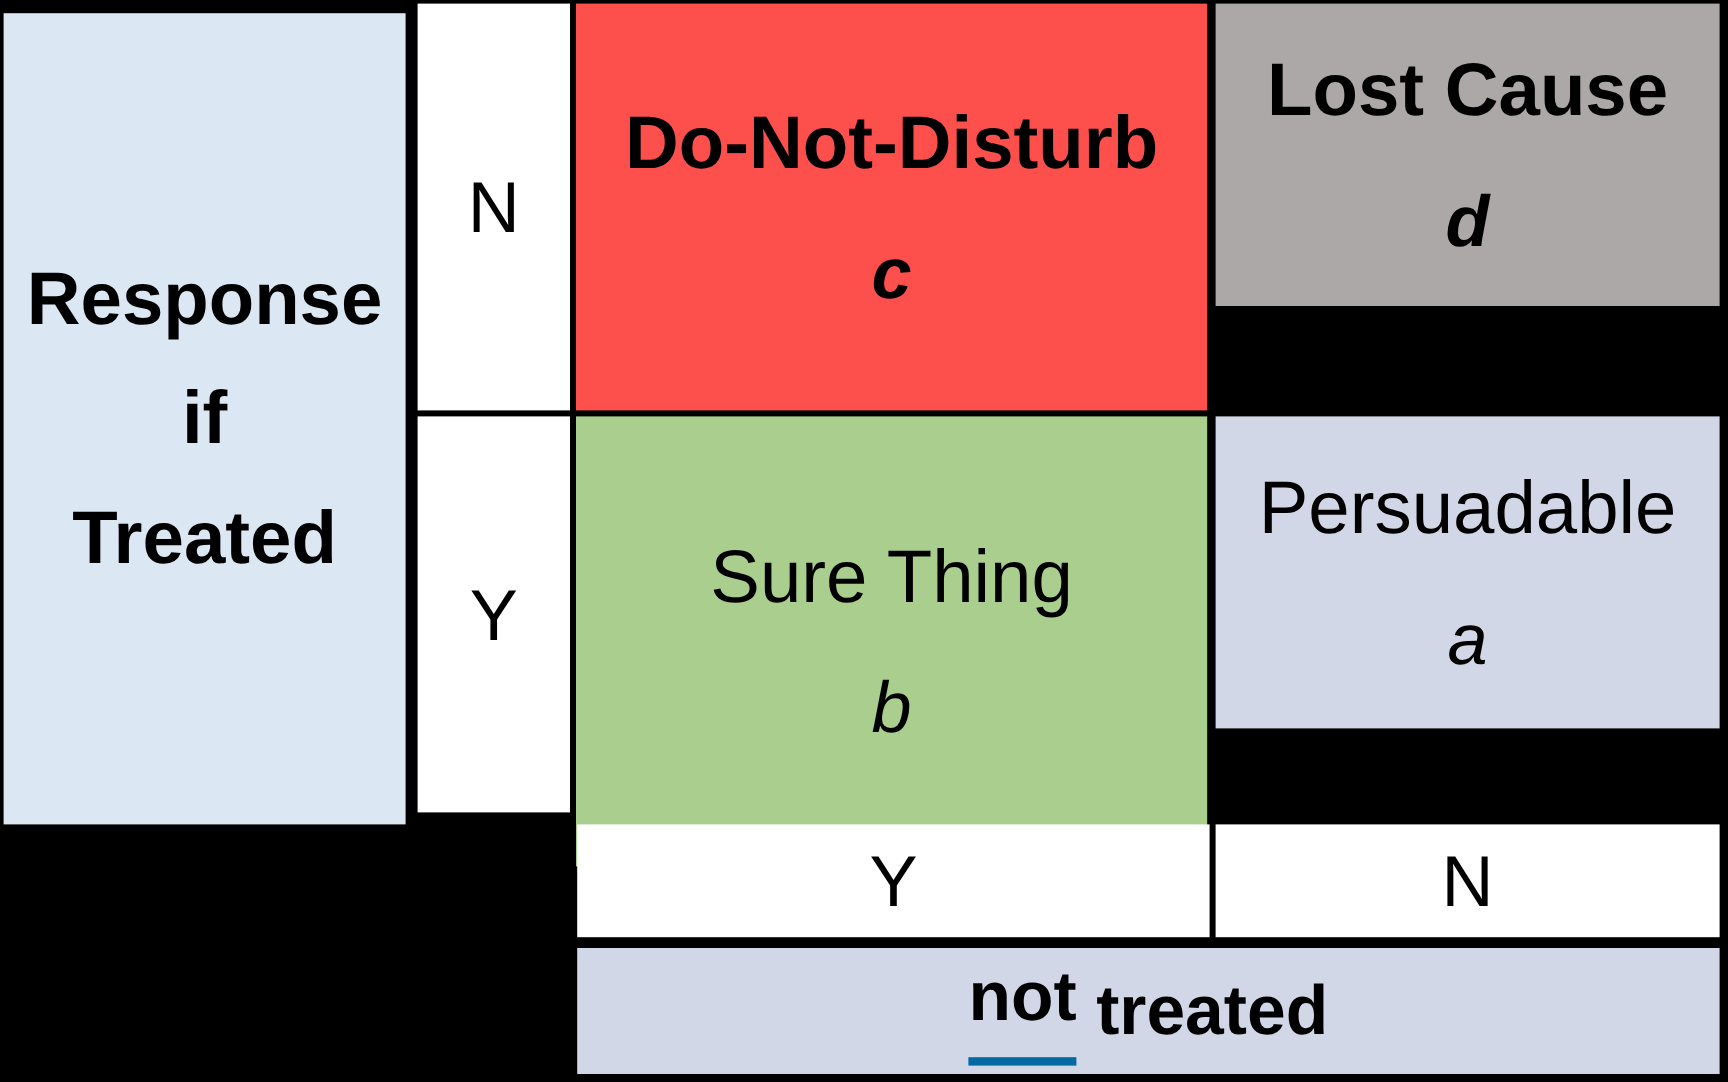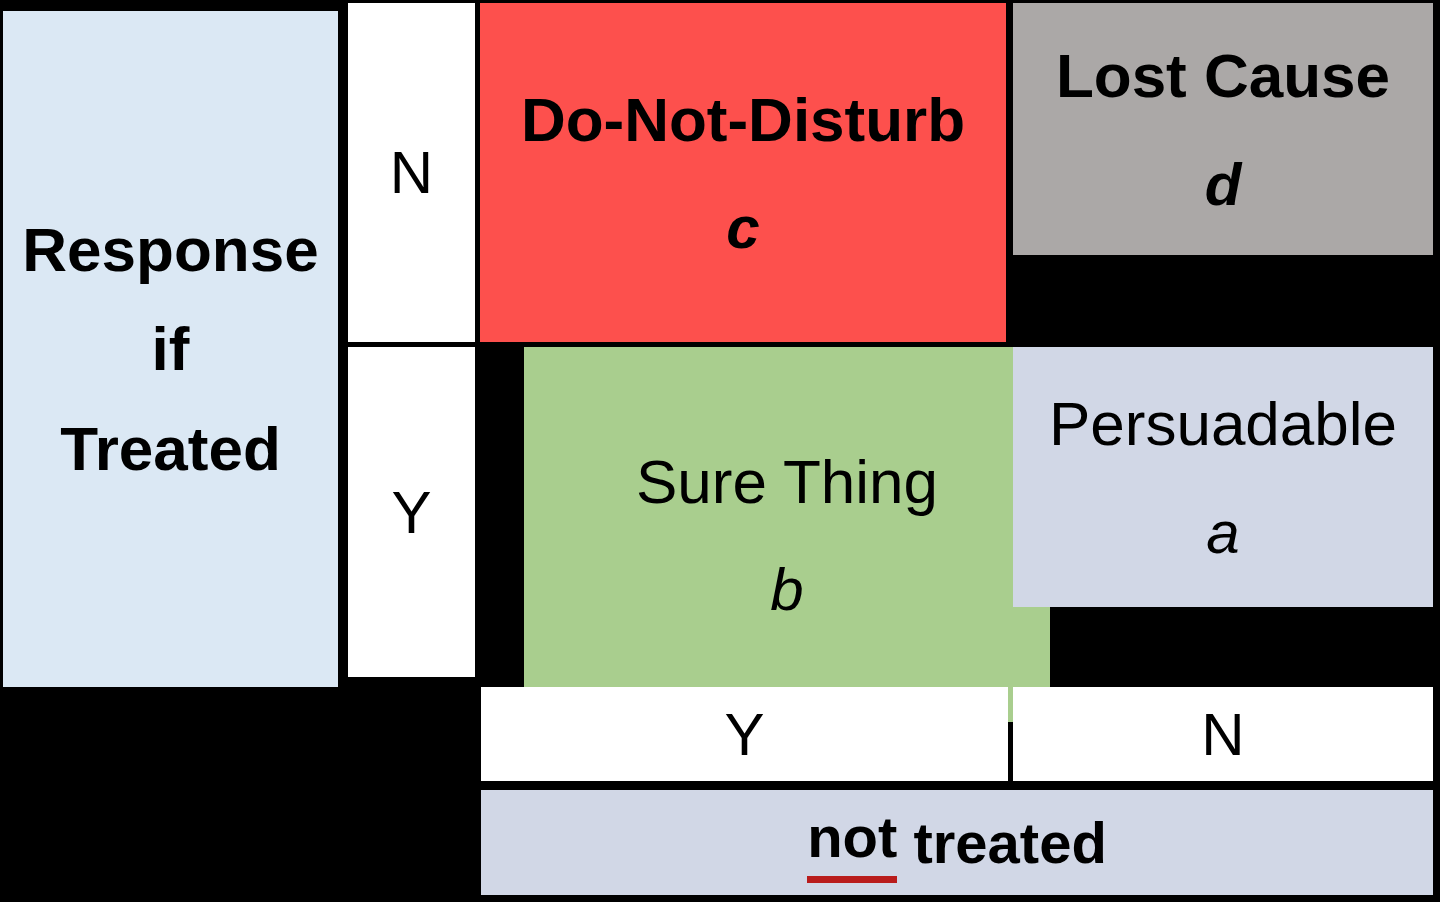--- a/index.html
+++ b/index.html
@@ -44,21 +44,21 @@
     font-size: 60px;
   }
   
   .quadrant {
     flex-direction: column;
     justify-content: center;
     gap: 42px;
   }
   #quadrant-do-not-disturb { left: 480px;  top: 3px;   width: 526px; height: 339px; }
   #quadrant-lost-cause     { left: 1013px; top: 3px;   width: 420px; height: 252px; }
-  #quadrant-sure-thing     { left: 480px;  top: 347px; width: 526px; height: 375px; margin-left: 44px; }
+  #quadrant-sure-thing     { left: 480px;  top: 347px; width: 526px; height: 375px; }
   #quadrant-persuadable    { left: 1013px; top: 347px; width: 420px; height: 260px; }
   .q-title { font-size: 62px; line-height: 1.1; }
   .q-letter { font-size: 60px; font-style: italic; line-height: 1.05; }
   .bold .q-title, .bold .q-letter { font-weight: bold; }
   
   #col-header-y {
     left: 481px; top: 687px; width: 527px; height: 94px;
     background: #ffffff;
     font-size: 60px;
   }
@@ -68,22 +68,22 @@
     font-size: 60px;
   }
   
   #col-axis {
     left: 481px; top: 790px; width: 952px; height: 105px;
     font-size: 58px;
     font-weight: bold;
     white-space: pre;
   }
   #col-axis .underlined {
-    border-bottom: 7px solid #b91c1c;
-    padding-bottom: 6px;
+    border-bottom: 7px solid #0369a1;
+    padding-bottom: 17px;
   }
 </style>
 </head>
 <body>
 
 <div id="canvas">
 
   <div class="cell" id="row-axis" style="background: rgb(219, 232, 244);">
     <div>Response</div>
     <div>if</div>

